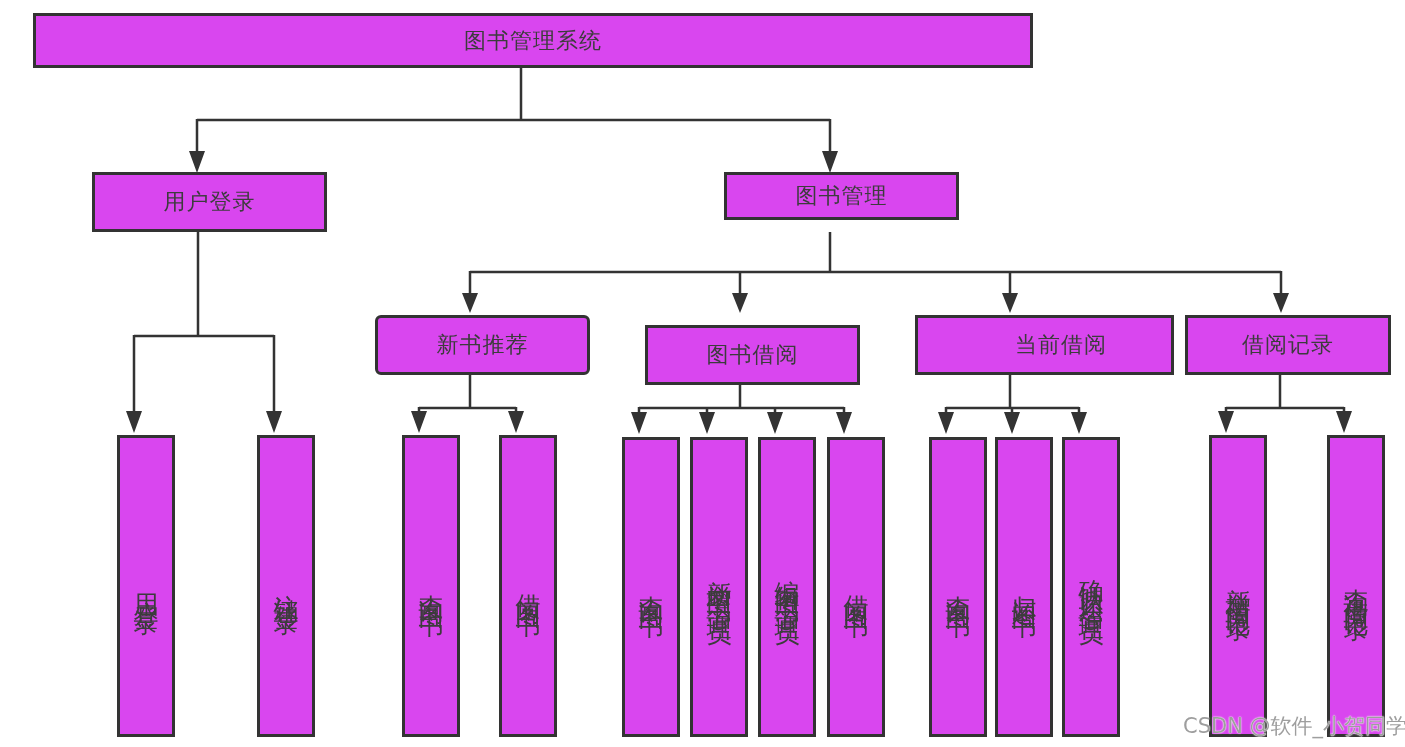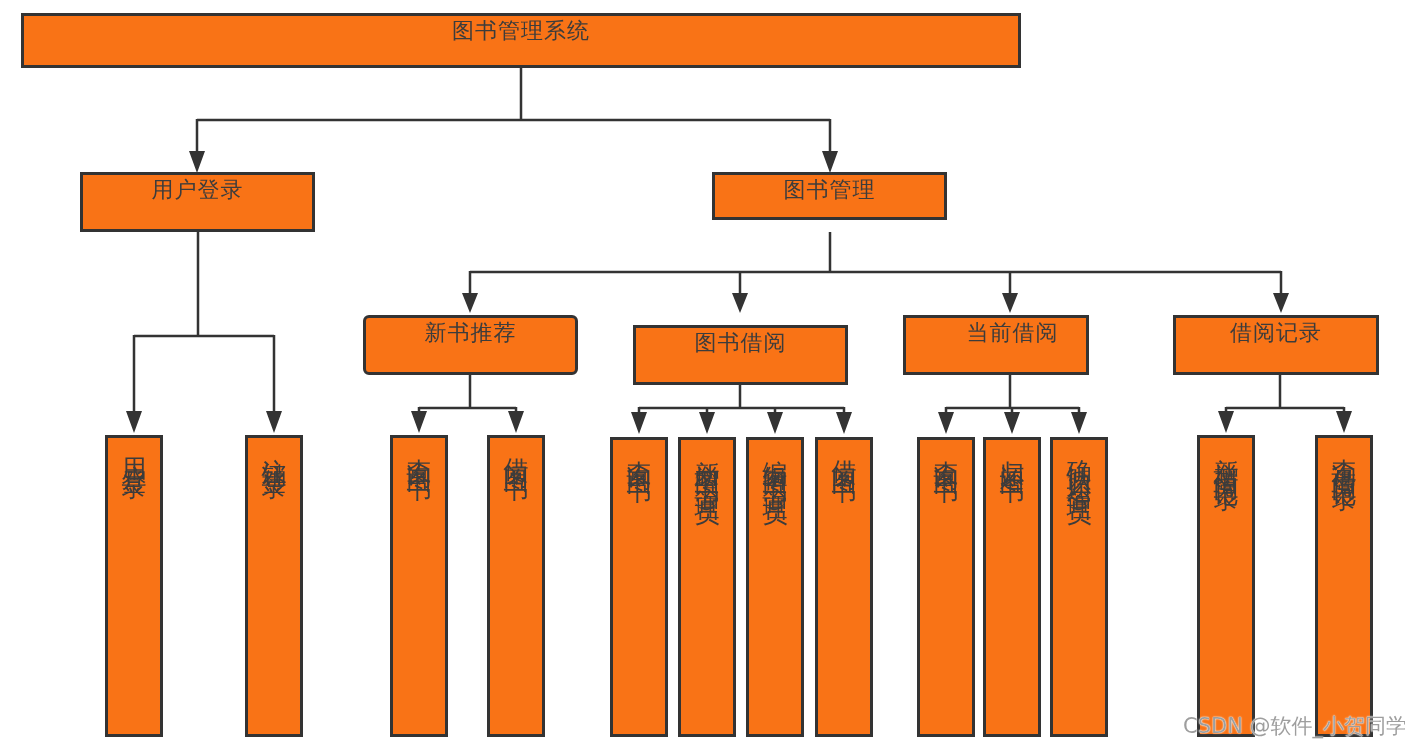--- a/index.html
+++ b/index.html
@@ -14,23 +14,25 @@
   }
   #wires {
     position: absolute;
     left: 0; top: 0;
     pointer-events: none;
   }
   .node {
     position: absolute;
     box-sizing: border-box;
     border: 3px solid #333333;
-    background: #f97316;
+    background: #d946ef;
     display: flex;
+    align-items: center;
     justify-content: center;
+    margin-left: 12px;
   }
   .hnode { font-size: 22px; letter-spacing: 1px; }
   .root  { font-size: 22px; }
   .vnode { font-size: 25px; }
   .vnode .vtext {
     writing-mode: vertical-rl;
     text-orientation: mixed;
     letter-spacing: 6px;
     line-height: 1;
   }
@@ -116,21 +118,21 @@
   <div class="node hnode" style="left:712px; top:172px; width:235px; height:48px;">
     <span>图书管理</span>
   </div>
 
   <div class="node hnode" style="left:363px; top:315px; width:215px; height:60px;border-radius:6px;">
     <span>新书推荐</span>
   </div>
   <div class="node hnode" style="left:633px; top:325px; width:215px; height:60px;">
     <span>图书借阅</span>
   </div>
-  <div class="node hnode" style="left:903px; top:315px; width:186px; height:60px;padding-left:33px;">
+  <div class="node hnode" style="left:903px; top:315px; width:259px; height:60px;padding-left:33px;">
     <span>当前借阅</span>
   </div>
   <div class="node hnode" style="left:1173px; top:315px; width:206px; height:60px;">
     <span>借阅记录</span>
   </div>
 
   <div class="node vnode" style="left:105px; top:435px; width:58px; height:302px;">
     <span class="vtext">用户登录</span>
   </div>
   <div class="node vnode" style="left:245px; top:435px; width:58px; height:302px;">

